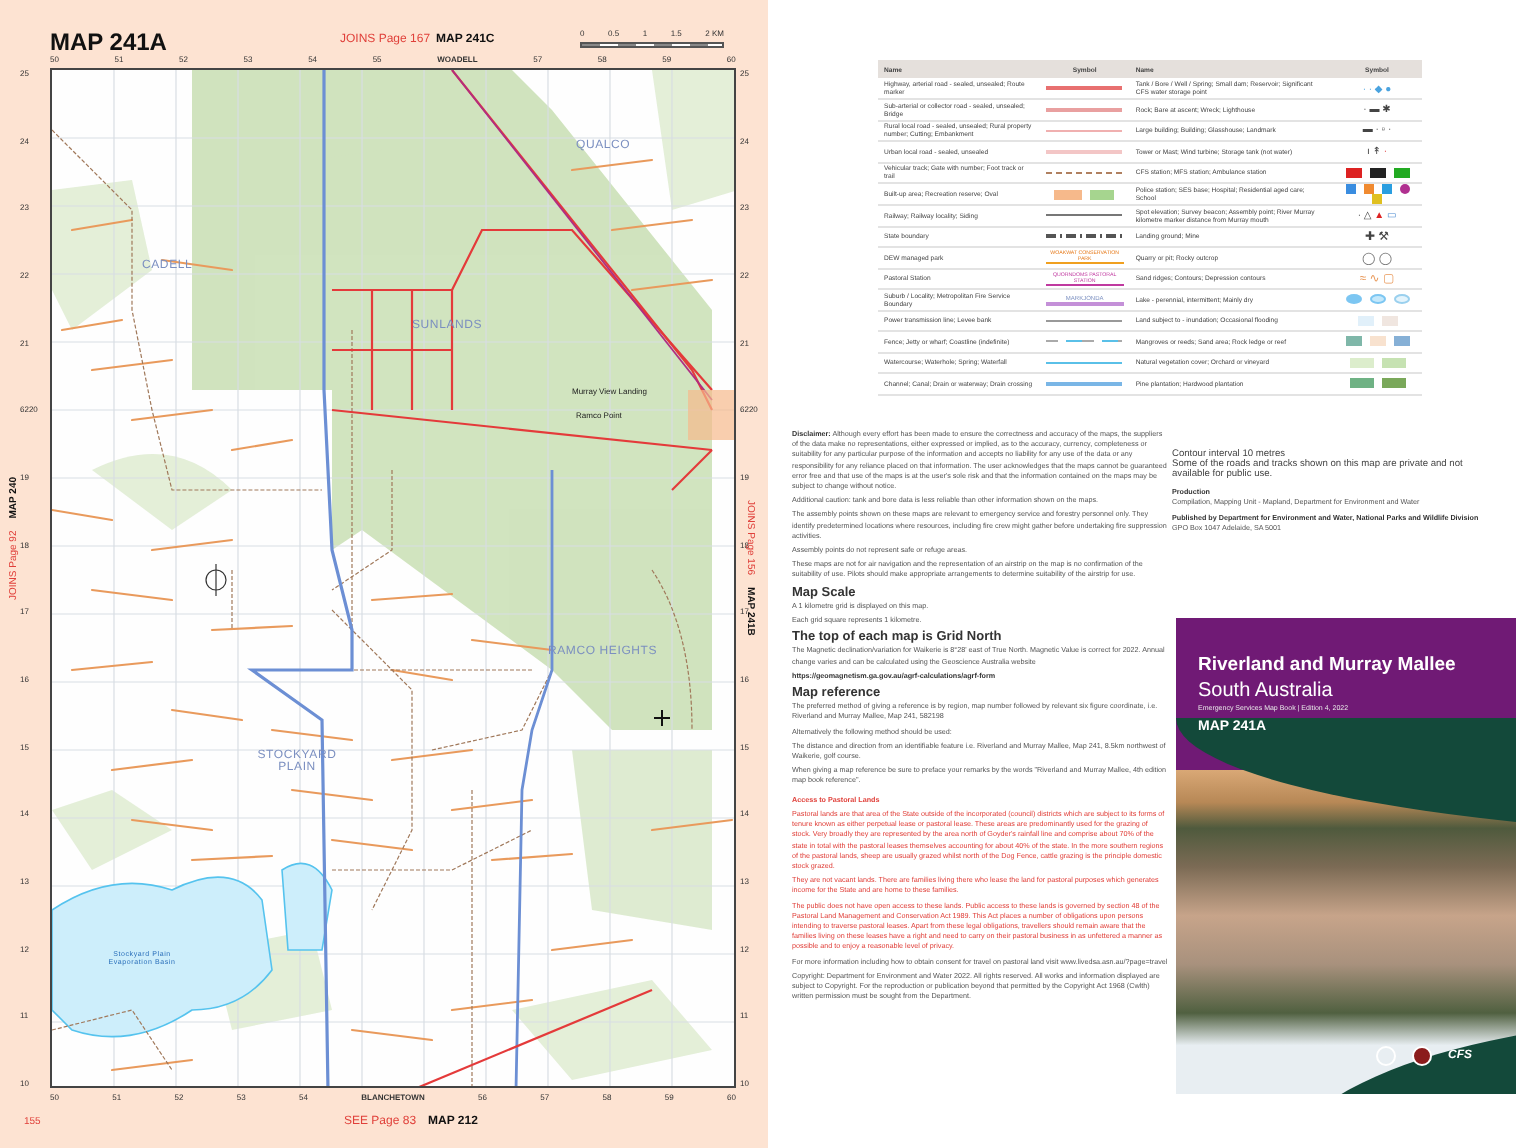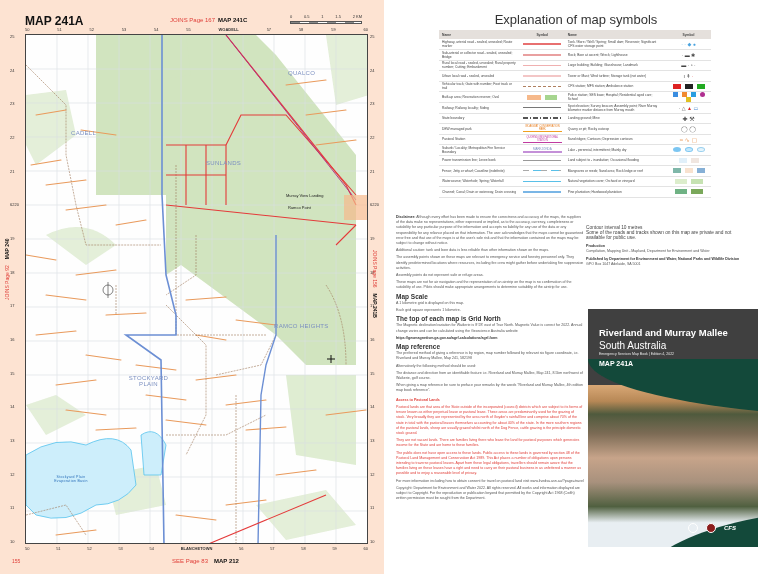--- a/index.html
+++ b/index.html
@@ -35,21 +35,21 @@
 .sym-box{display:inline-block;width:8px;height:5px;margin:0 2px;vertical-align:middle}
 .text-block{position:absolute;left:12px;top:215px;width:188px;font-size:3.6px;color:#555;line-height:5.2px}
 .text-block p{margin-bottom:2px}
 .text-block h3{font-size:6.5px;color:#333;margin:3px 0 2px}
 .text-block .red{color:#e0403a}
 .text-block .redh{color:#e0403a;font-weight:bold;margin-top:4px}
 .text-block .url{font-weight:bold;color:#333}
 .side-info{position:absolute;left:202px;top:225px;width:165px;font-size:3.6px;color:#555;line-height:5.2px}
 .side-info .big{font-size:4.8px;color:#444}
 .side-info b{color:#333}
-.cover{position:absolute;left:204px;top:309px;width:170px;height:238px;background:#404040;overflow:hidden}
+.cover{position:absolute;left:204px;top:309px;width:170px;height:238px;background:#701a75;overflow:hidden}
 .cover .t1{position:absolute;left:11px;top:18px;font-size:9.5px;font-weight:bold;color:#fff}
 .cover .t2{position:absolute;left:11px;top:31px;font-size:10px;color:#fff}
 .cover .t3{position:absolute;left:11px;top:43px;font-size:3.5px;color:#e8e8e8}
 .cover .t4{position:absolute;left:11px;top:51px;font-size:7px;font-weight:bold;color:#fff}
 .cover .photo{position:absolute;left:0;top:76px;width:170px;height:162px;background:linear-gradient(180deg,#d9a876 0%,#b78856 10%,#4f5a3d 18%,#7c6b55 30%,#c7a48a 45%,#a8917d 60%,#506040 75%,#e8eef2 85%)}
 .cover .curve{position:absolute;left:0;top:50px;width:340px;height:60px;border-radius:0 0 0 100%;background:#13493a}
 .cover .bottom-band{position:absolute;left:50px;top:200px;width:220px;height:80px;background:#13493a;border-radius:100% 0 0 0}
 .cover .logos{position:absolute;left:100px;top:214px;display:flex;gap:8px;align-items:center}
 .cover .logo{width:10px;height:10px;border-radius:50%;border:1px solid #fff}
 .cover .cfs{font-size:6px;font-weight:bold;color:#fff;font-style:italic}
@@ -269,21 +269,20 @@
     <span>57</span>
     <span>58</span>
     <span>59</span>
     <span>60</span>
   </div>
   <div class="page-num-left">155</div>
   <div class="joins-bottom"><span>SEE Page 83</span><b>MAP 212</b></div>
 </div>
 
 <div class="right-page">
-  <div class="expl-title">Explanation of map symbols</div>
 
   <table class="legend">
     <thead>
       <tr>
         <th>Name</th>
         <th class="sym" style="text-align:center">Symbol</th>
         <th>Name</th>
         <th class="sym" style="text-align:center">Symbol</th>
       </tr>
     </thead>

